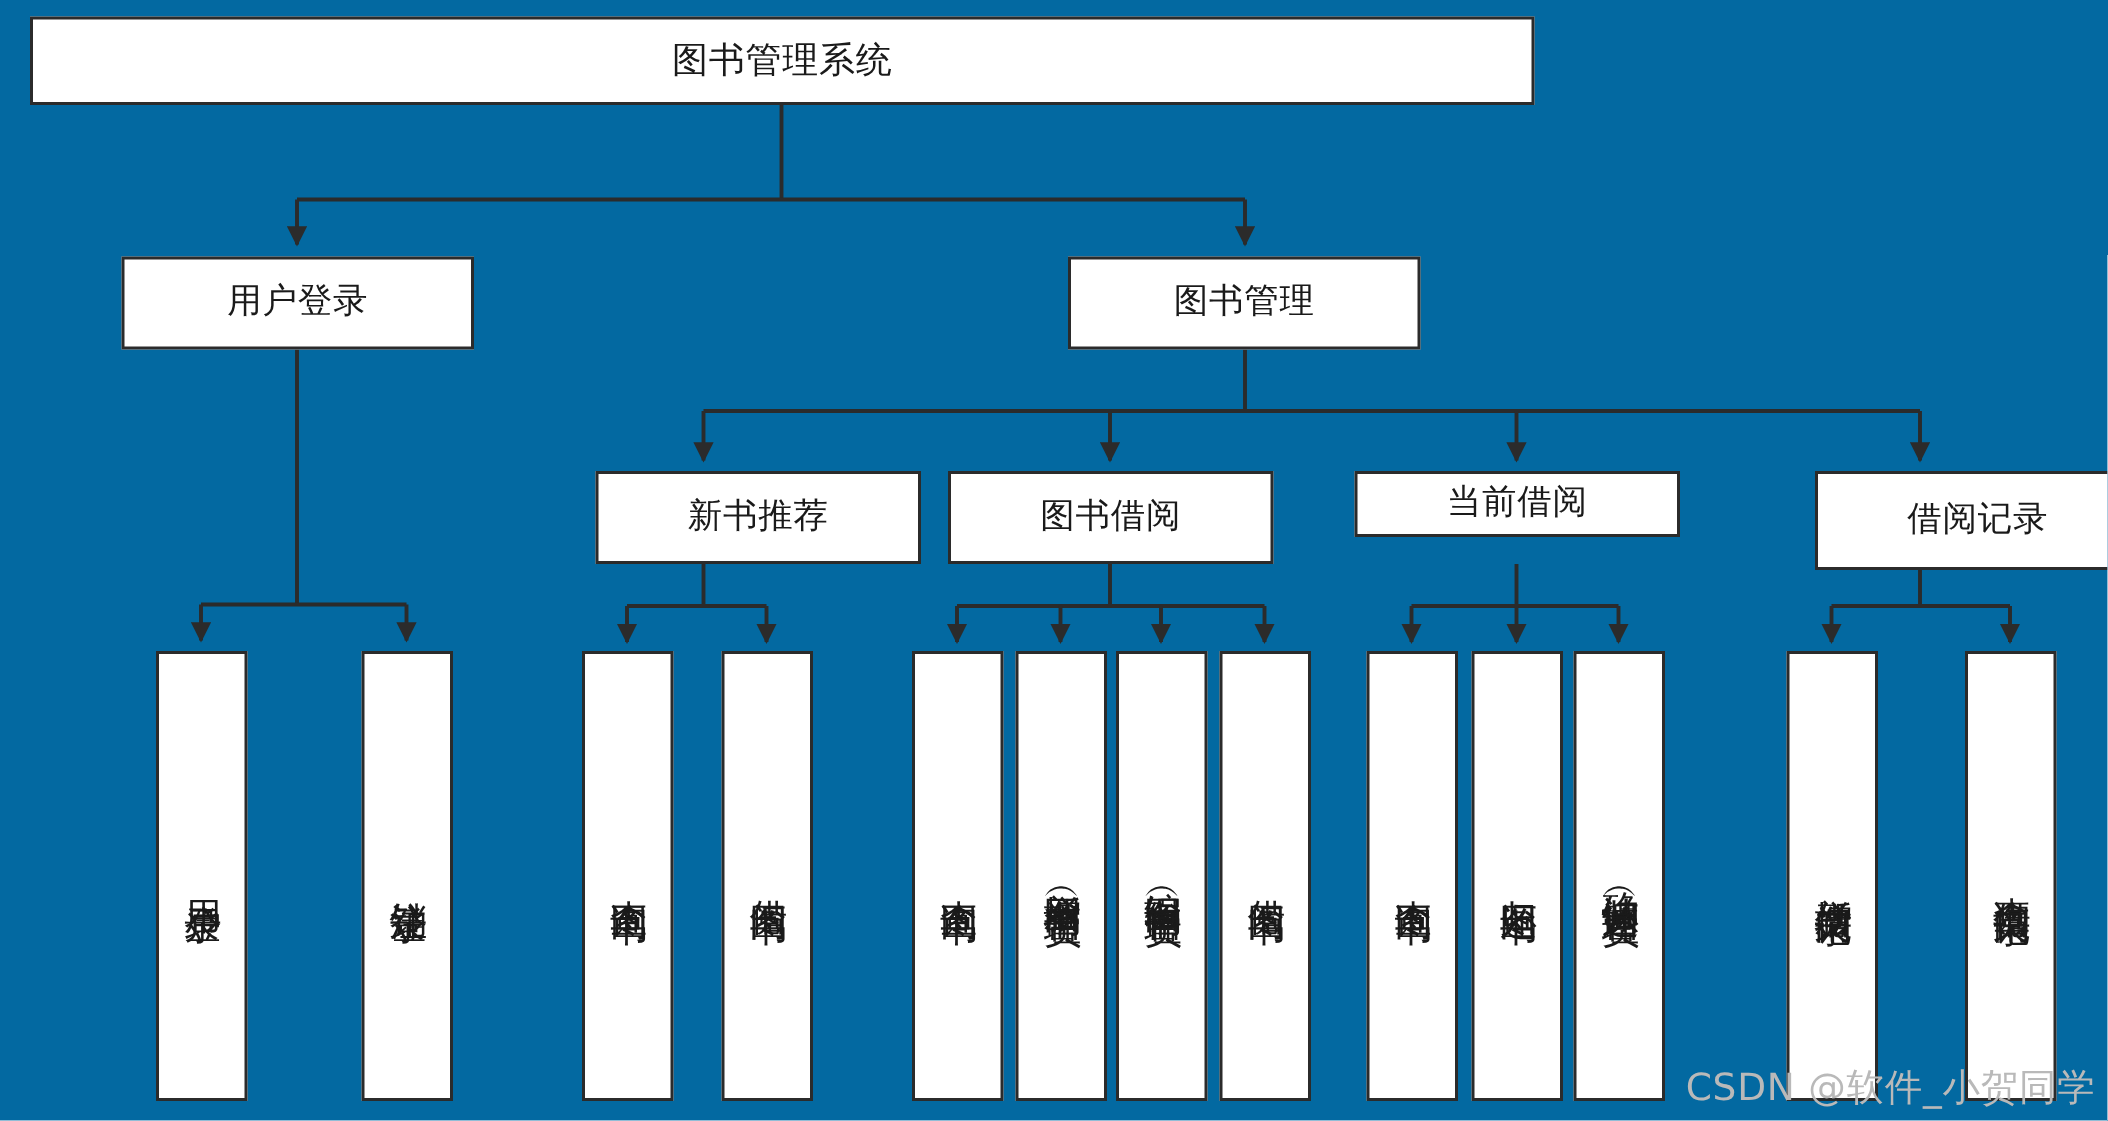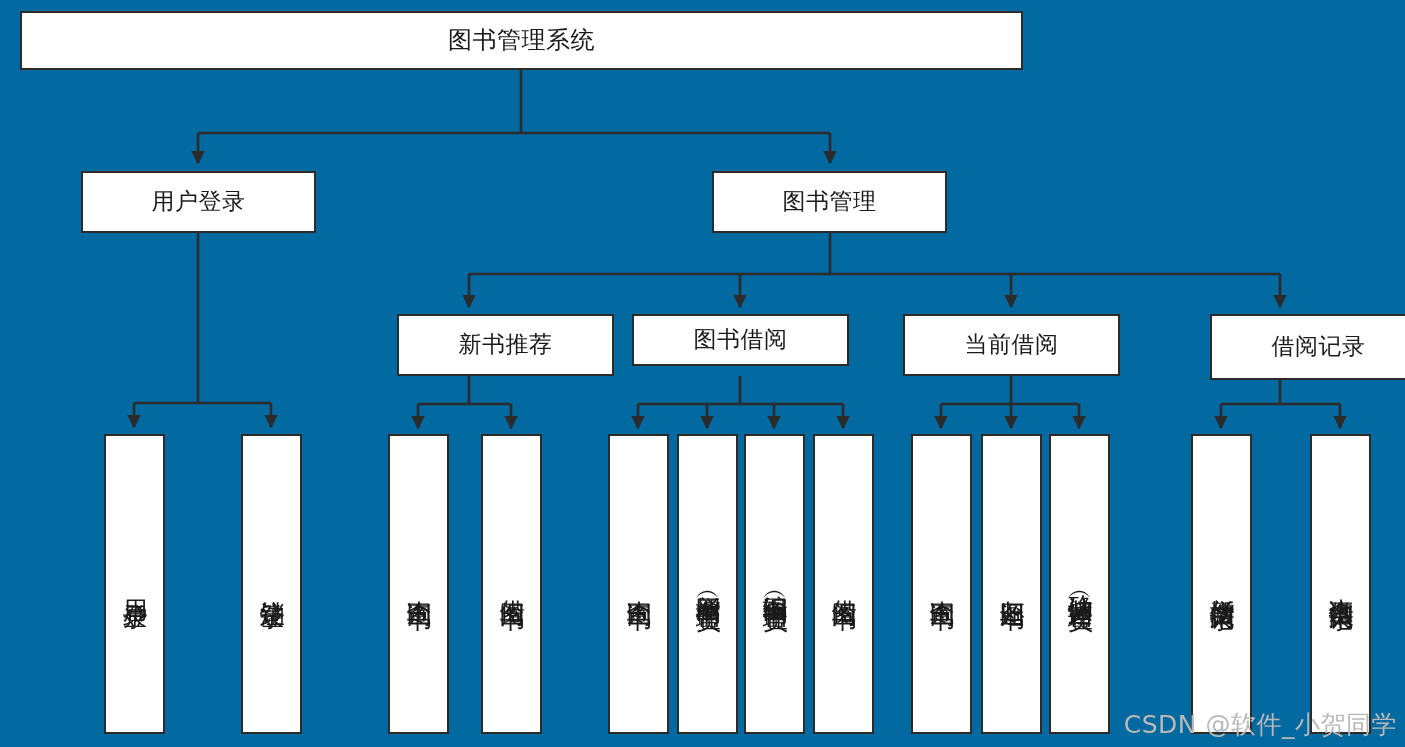--- a/index.html
+++ b/index.html
@@ -134,24 +134,24 @@
   <div class="node h" style="left:81px; top:171px; width:235px; height:62px;">
     <span class="label">用户登录</span>
   </div>
   <div class="node h" style="left:712px; top:171px; width:235px; height:62px;">
     <span class="label">图书管理</span>
   </div>
 
   <div class="node h" style="left:361px; top:314px; width:217px; height:62px;margin-left:36px;">
     <span class="label">新书推荐</span>
   </div>
-  <div class="node h" style="left:632px; top:314px; width:217px; height:52px;">
+  <div class="node h" style="left:632px; top:314px; width:217px; height:62px;">
     <span class="label">图书借阅</span>
   </div>
-  <div class="node h" style="left:903px; top:314px; width:217px; height:62px;">
+  <div class="node h" style="left:903px; top:314px; width:217px; height:44px;">
     <span class="label">当前借阅</span>
   </div>
   <div class="node h" style="left:1172px; top:314px; width:217px; height:66px;margin-left:38px;">
     <span class="label">借阅记录</span>
   </div>
 
   <div class="node v" style="left:104px; top:434px; width:61px; height:300px;">
     <span class="label">用户登录</span>
   </div>
   <div class="node v" style="left:241px; top:434px; width:61px; height:300px;">

